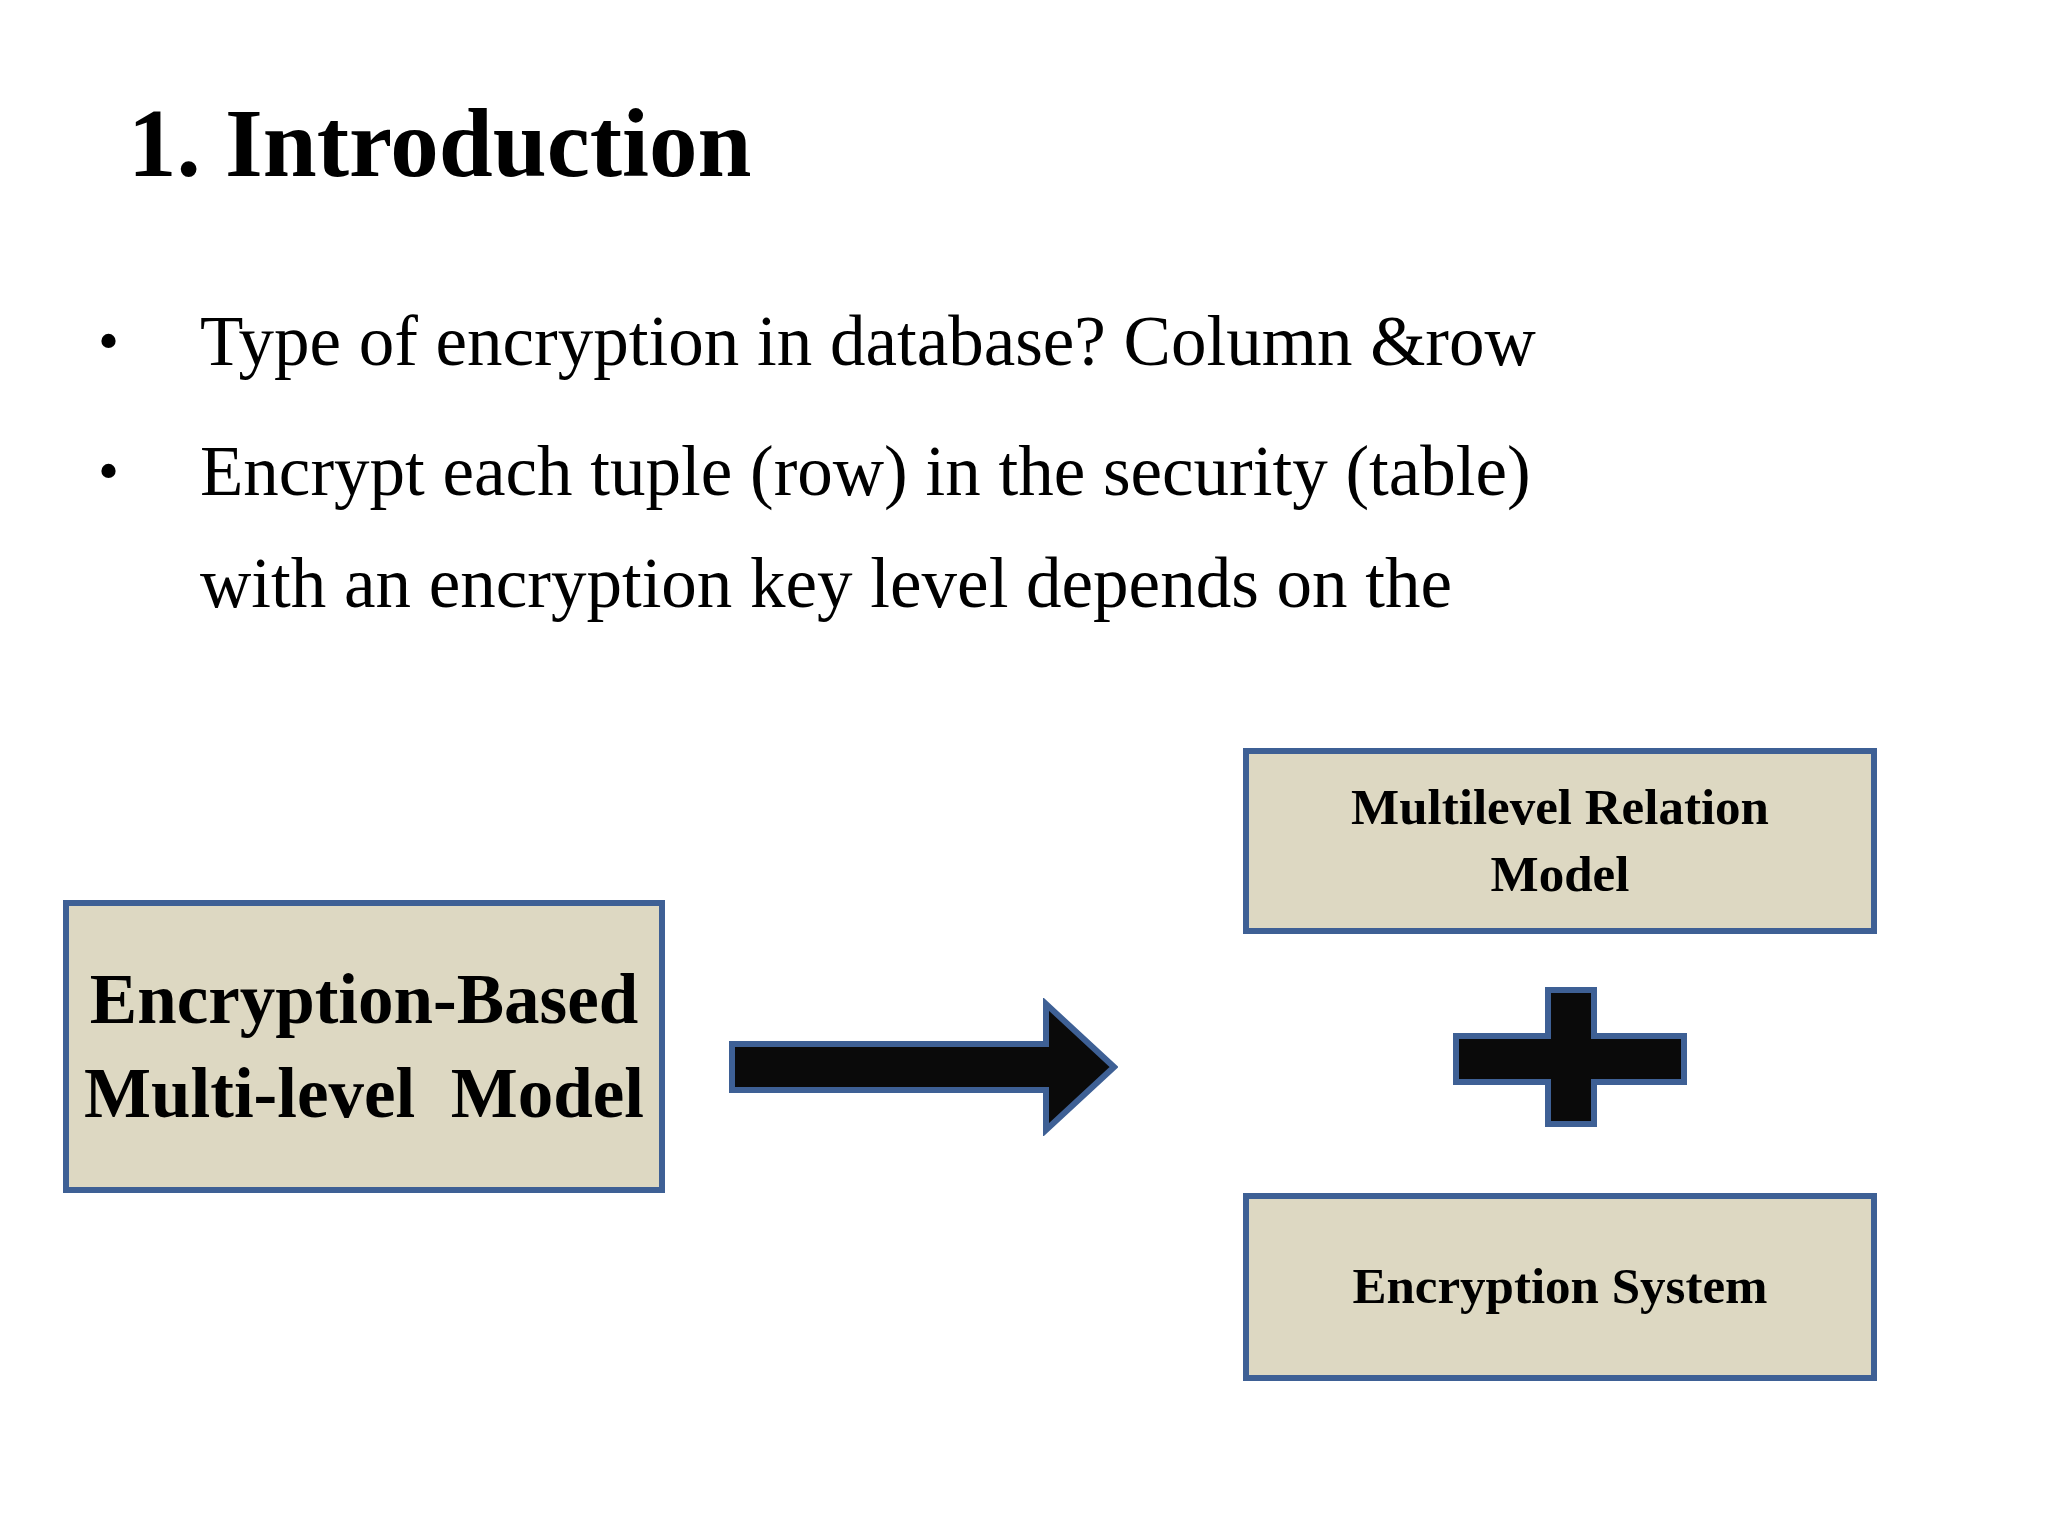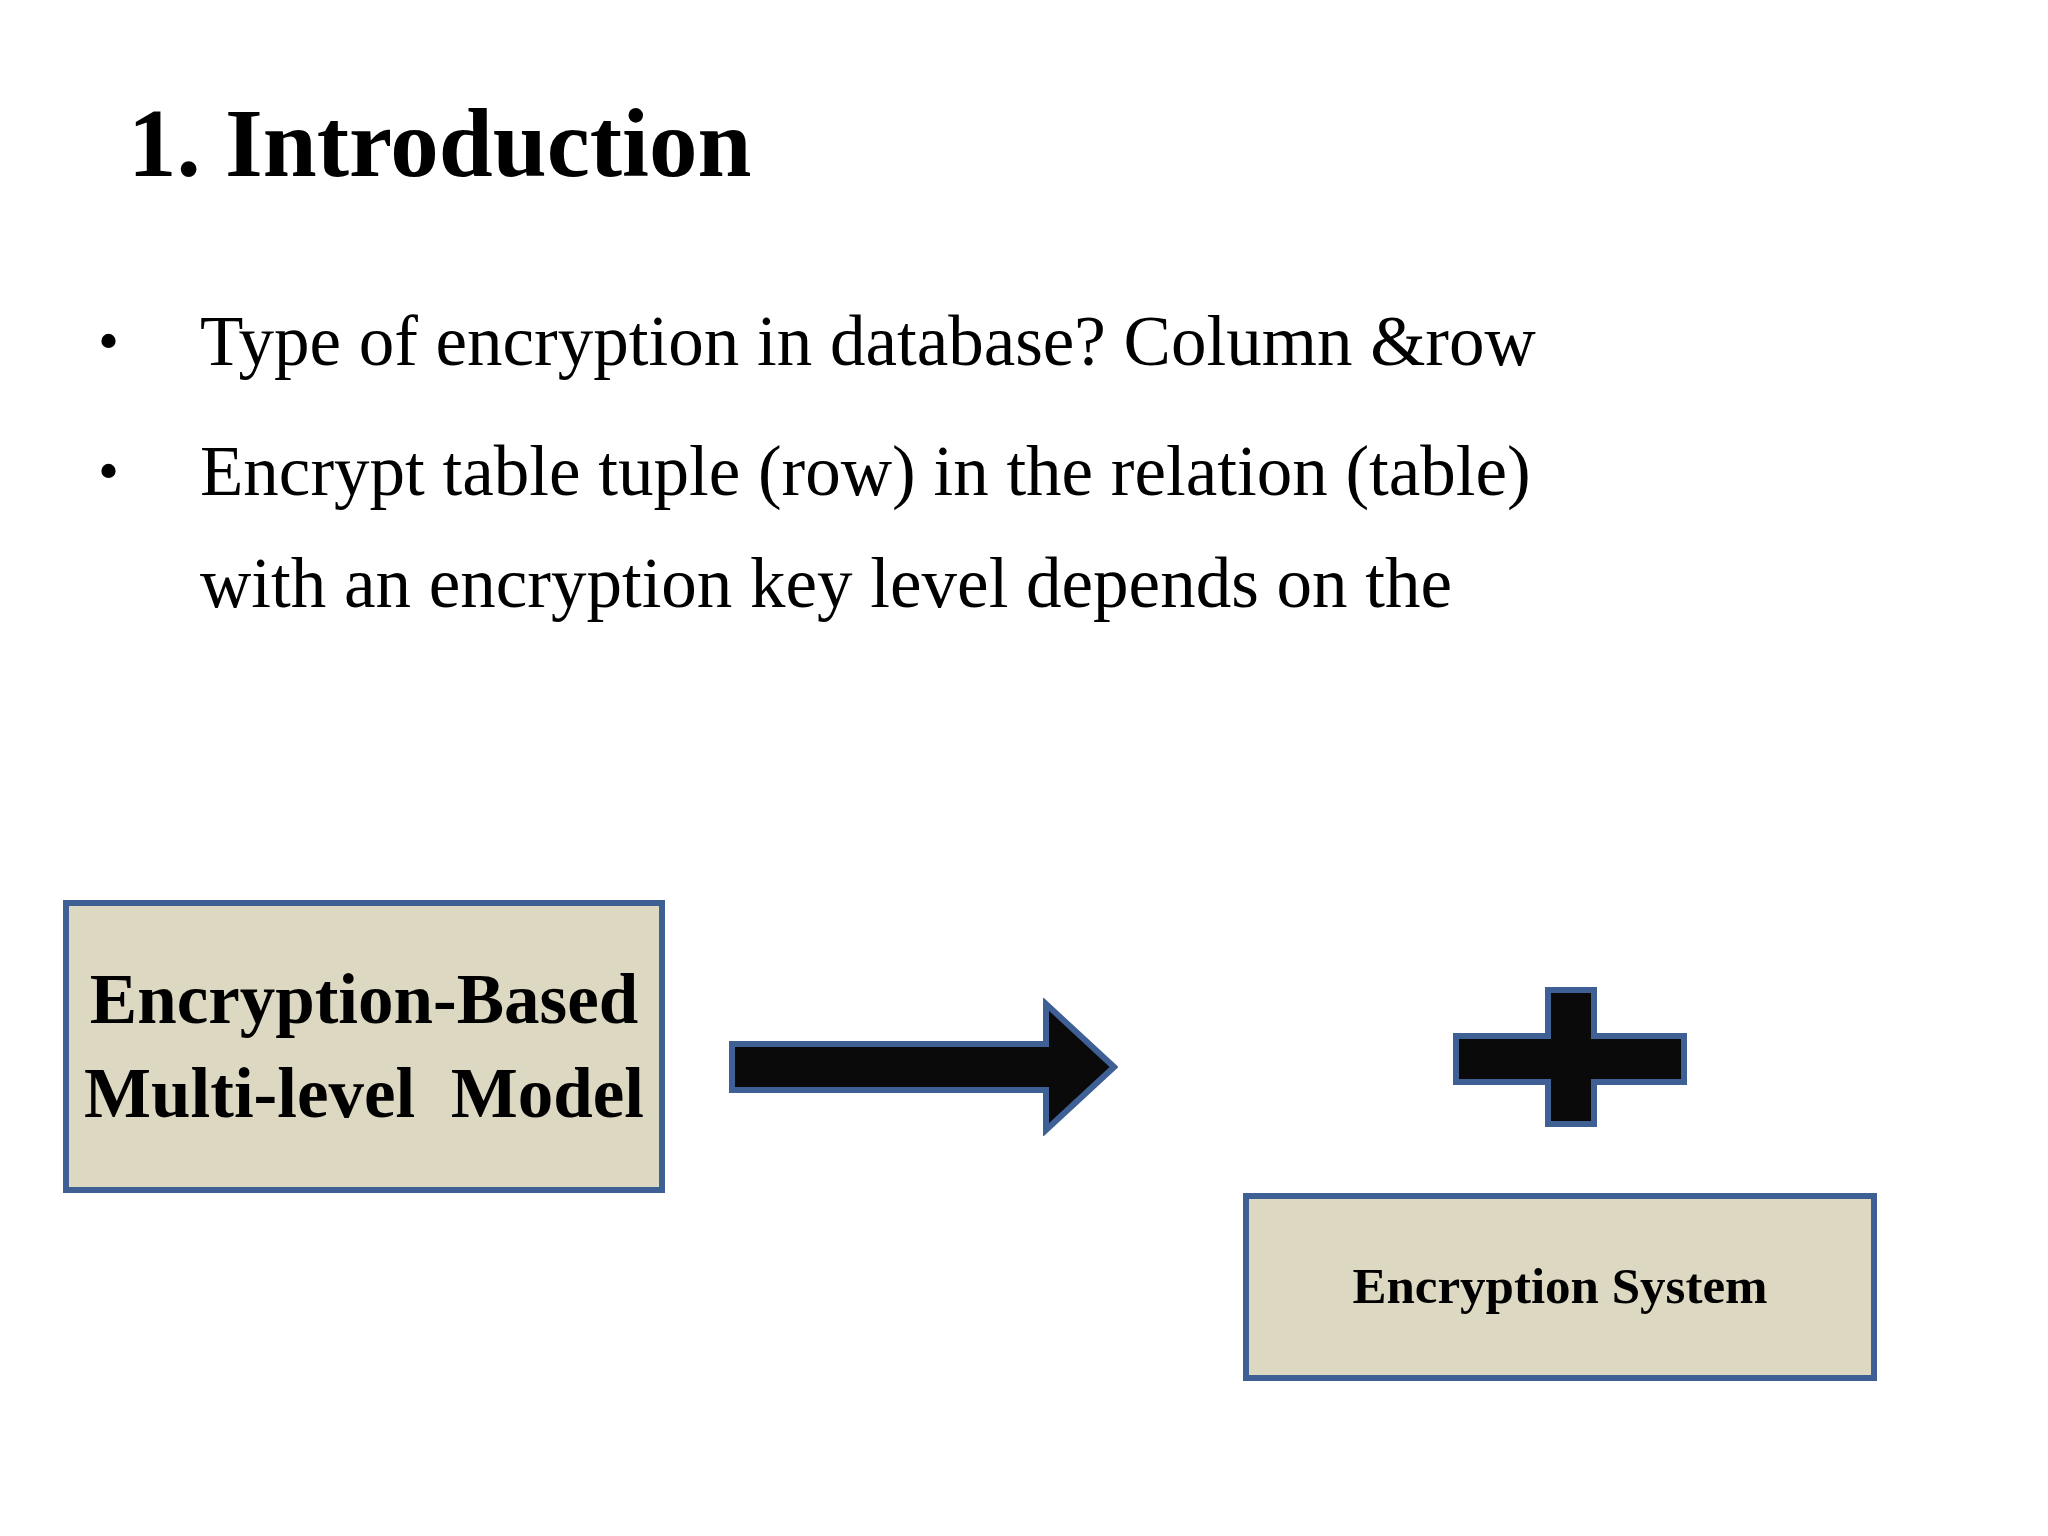--- a/index.html
+++ b/index.html
@@ -91,36 +91,40 @@
     <div class="bullet">
       <span class="marker">•</span>
       <div class="btext">
         <div>Type of encryption in database? Column &amp;row</div>
       </div>
     </div>
 
     <div class="bullet">
       <span class="marker">•</span>
       <div class="btext">
-        <div>Encrypt table tuple (row) in the relation (table)</div>
+        <div>Encrypt each tuple (row) in the security (table)</div>
         <div>with an encryption key level depends on the</div>
       </div>
     </div>
 
   </div>
 
   <div class="box left-box">
     <div class="box-label">Encryption-Based
 Multi-level  Model</div>
   </div>
 
   <svg class="arrow" viewBox="0 0 390 138" xmlns="http://www.w3.org/2000/svg">
     <path d="M4 46 H318 V6 L386 69 L318 132 V92 H4 Z" stroke-width="6" stroke-linejoin="miter" fill="#0a0a0a" stroke="#3e6095"></path>
   </svg>
 
+  <div class="box tr-box">
+    <div class="box-label">Multilevel Relation
+Model</div>
+  </div>
 
   <svg class="plus" viewBox="0 0 240 142" xmlns="http://www.w3.org/2000/svg">
     <path d="M98 4 H144 V50 H234 V96 H144 V138 H98 V96 H6 V50 H98 Z" stroke-width="6" stroke-linejoin="miter" fill="#0a0a0a" stroke="#3e6095"></path>
   </svg>
 
   <div class="box br-box">
     <div class="box-label">Encryption System</div>
   </div>
 
 </div>

